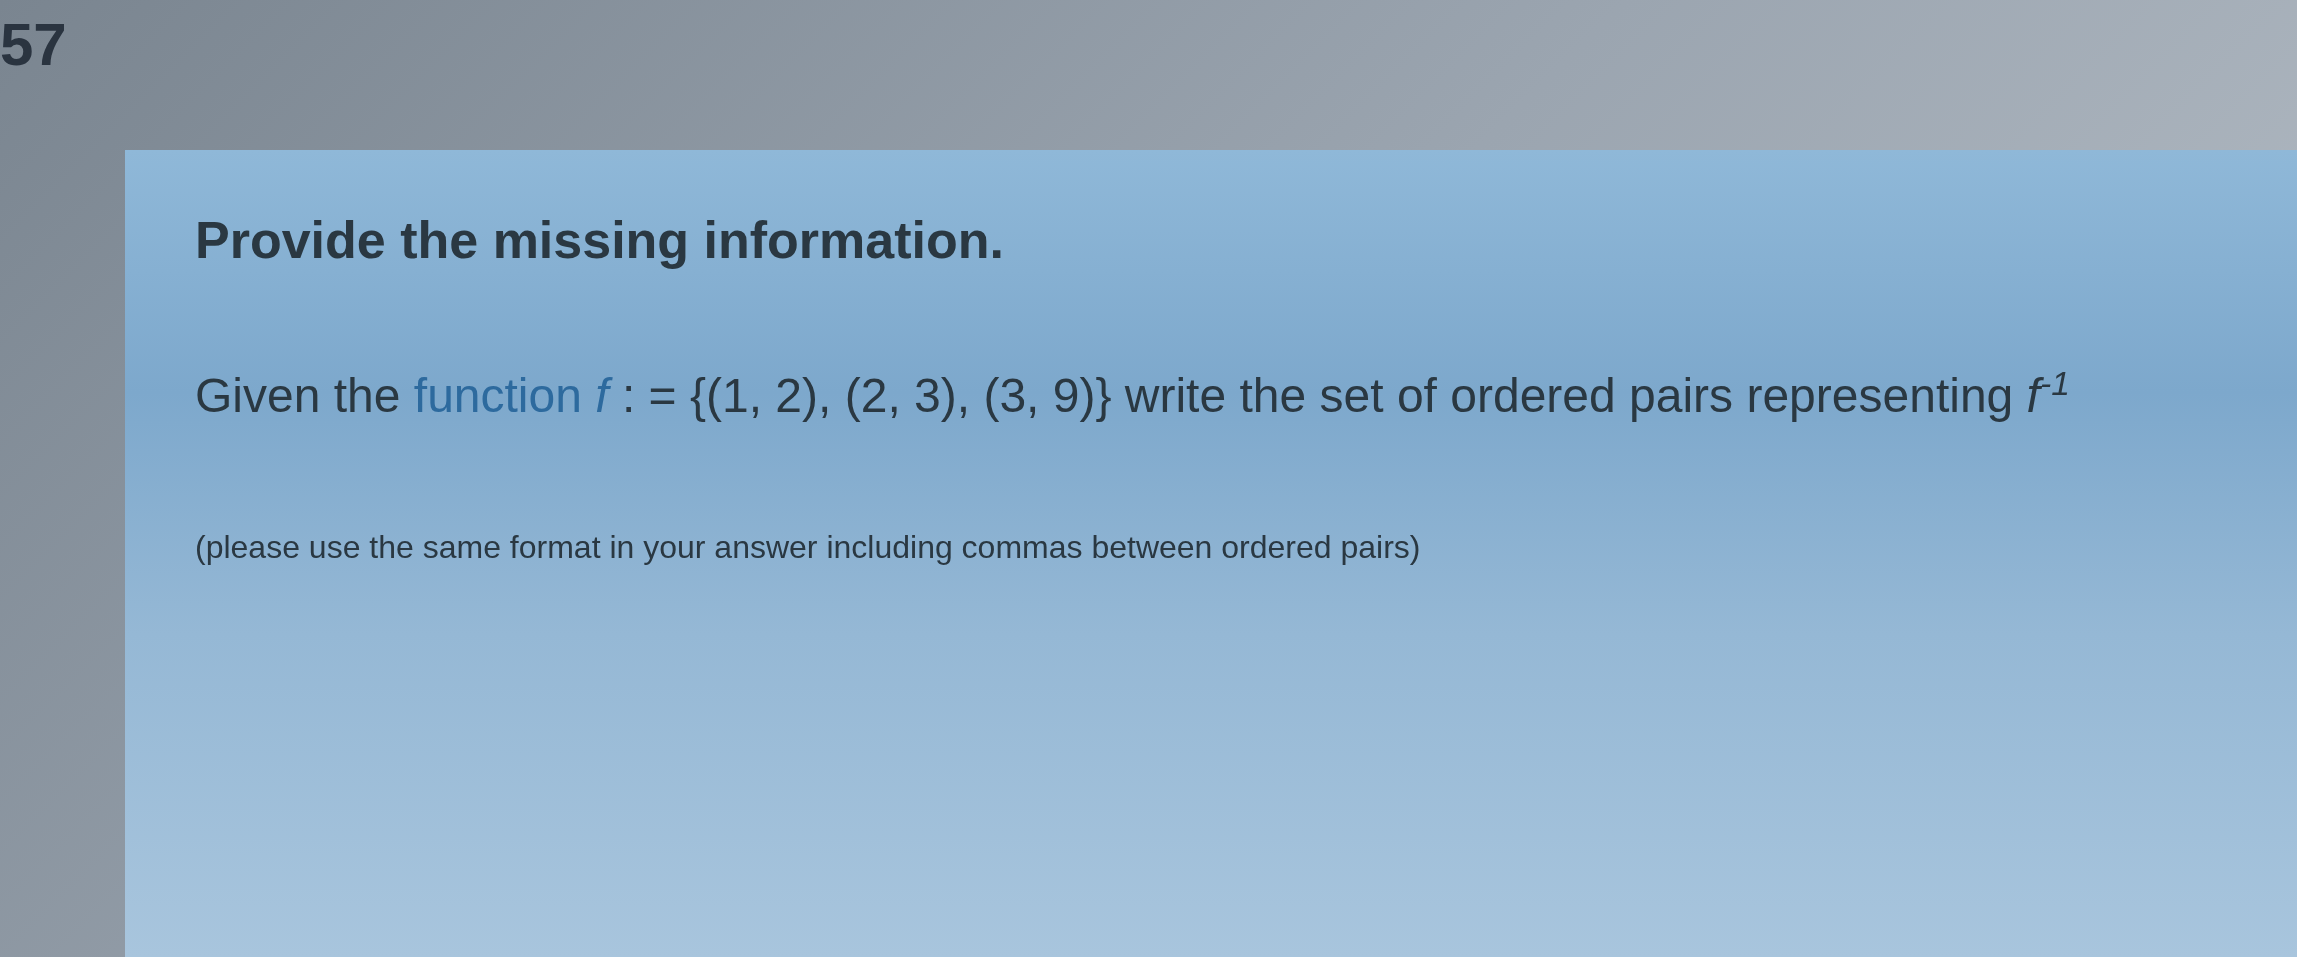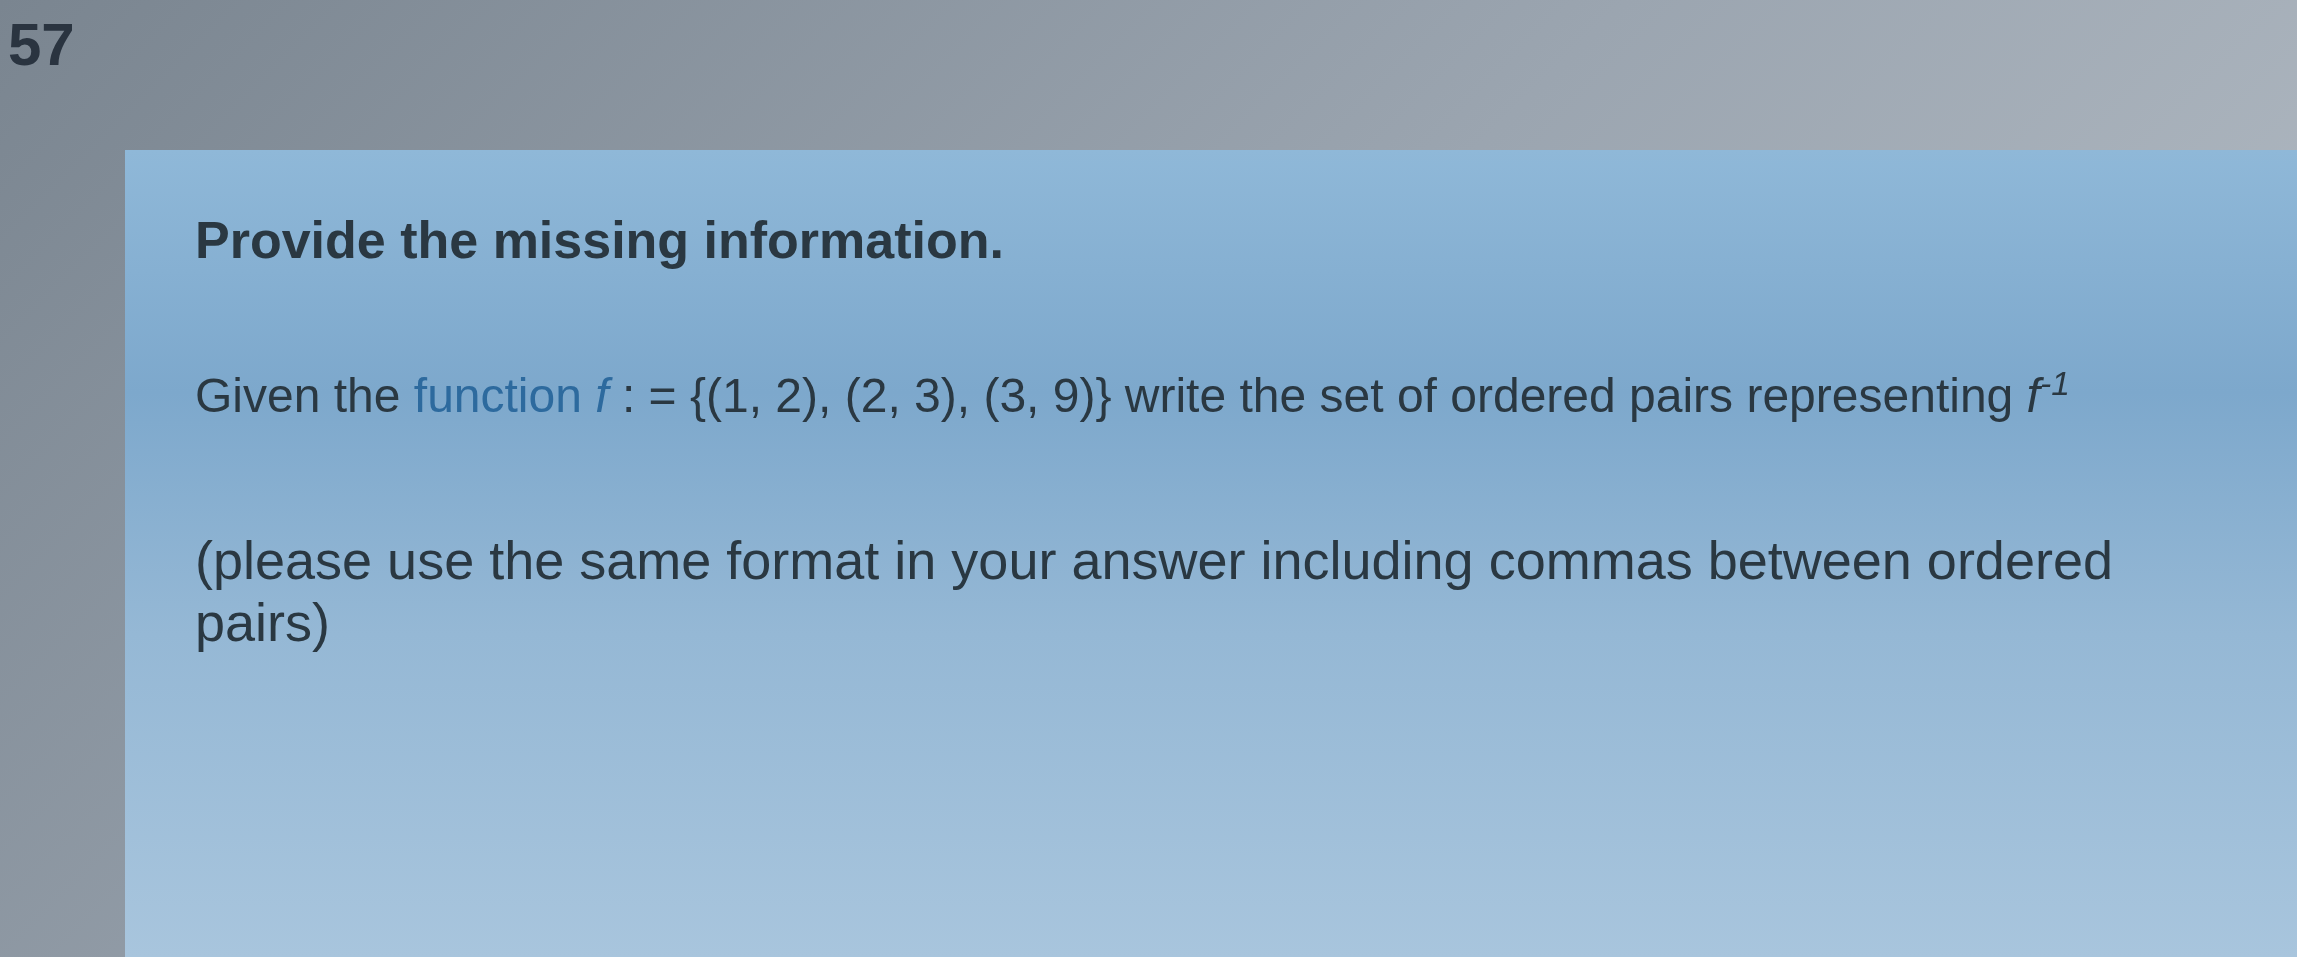--- a/index.html
+++ b/index.html
@@ -11,21 +11,21 @@
     width: 2297px;
     height: 957px;
     background: linear-gradient(135deg, #7a8590 0%, #9ba5b0 50%, #b8c0c8 100%);
     font-family: Arial, Helvetica, sans-serif;
     position: relative;
     overflow: hidden;
   }
   .page-number {
     position: absolute;
     top: 10px;
-    left: 8px;
+    left: 0;
     font-size: 60px;
     font-weight: bold;
     color: #2a3440;
   }
   .question-panel {
     position: absolute;
     top: 150px;
     left: 125px;
     right: 0;
     bottom: 0;
@@ -49,21 +49,21 @@
   }
   .italic {
     font-style: italic;
   }
   .superscript {
     vertical-align: super;
     font-size: 0.7em;
     font-style: italic;
   }
   .format-note {
-    font-size: 54px;
+    font-size: 32px;
     color: #2a3842;
     margin-bottom: 112px;
   }
   .answer-row {
     display: flex;
     align-items: center;
     gap: 30px;
   }
   .answer-label {
     font-size: 48px;

